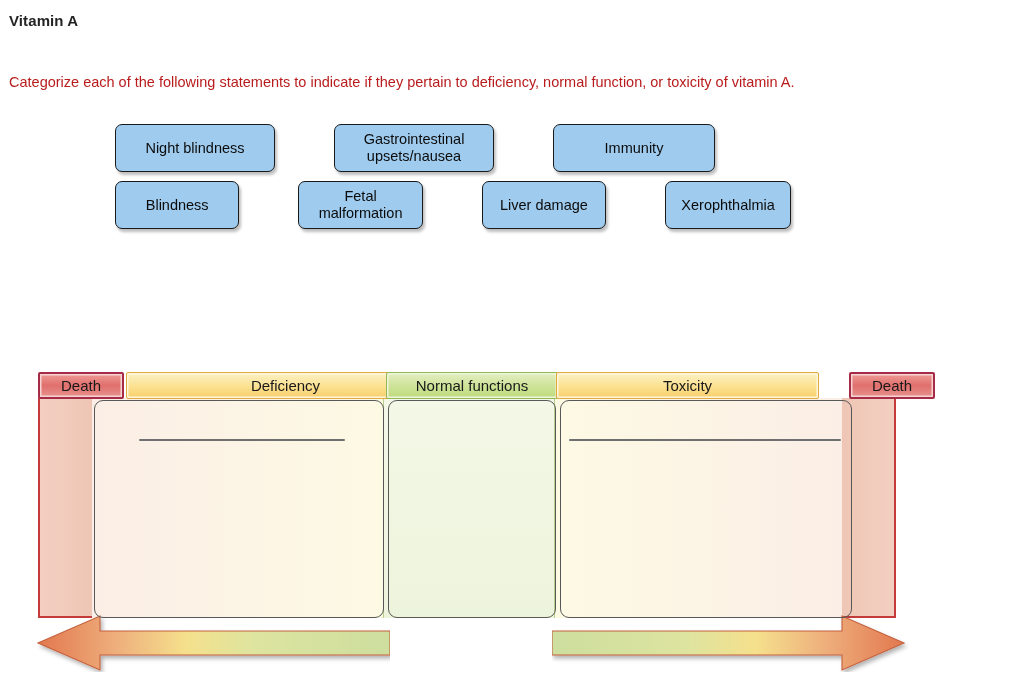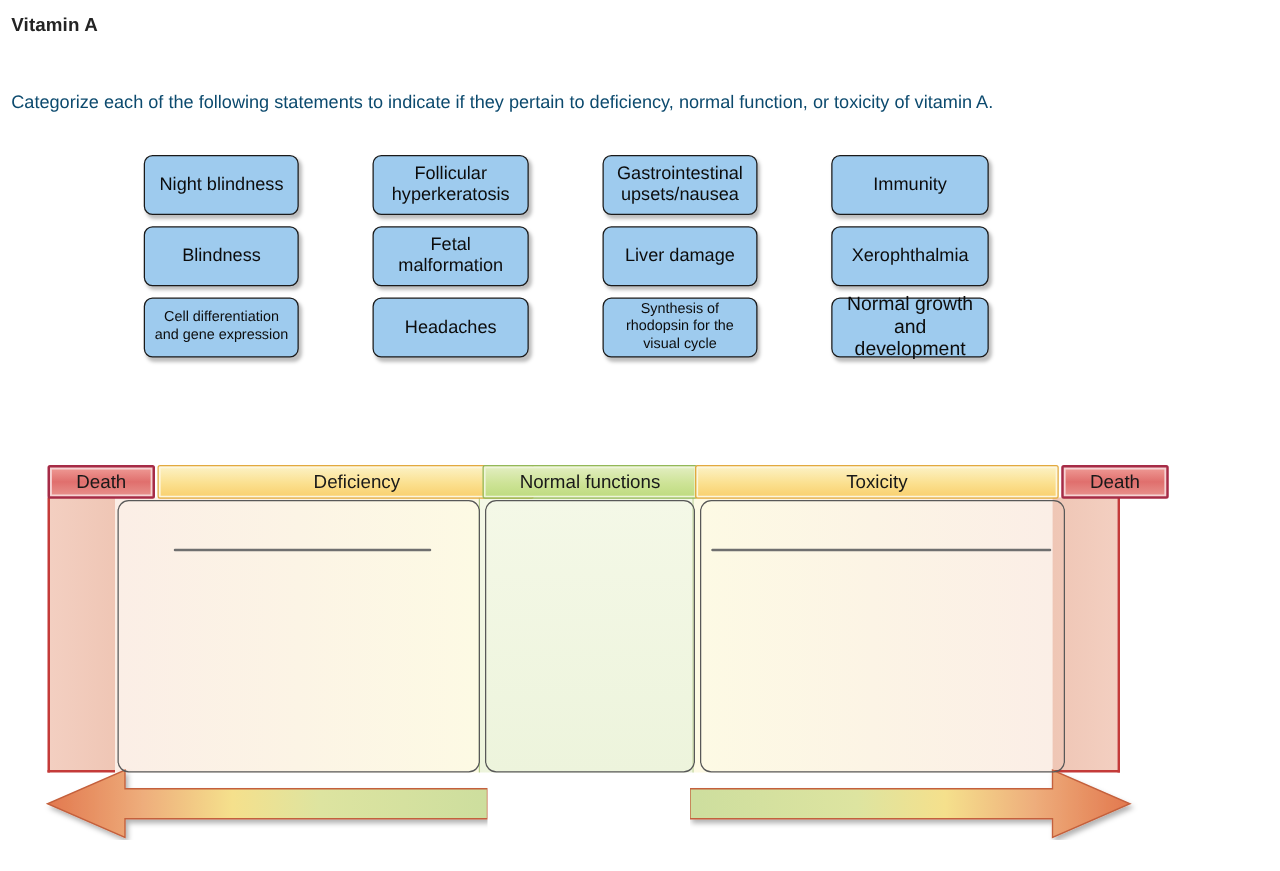--- a/index.html
+++ b/index.html
@@ -17,21 +17,21 @@
     left: 9px; top: 12px;
     font-size: 15px;
     font-weight: bold;
     color: #242424;
     letter-spacing: 0.1px;
   }
   #instruction {
     position: absolute;
     left: 9px; top: 74px;
     font-size: 14.5px;
-    color: #0c4a6e;
+    color: #b91c1c;
     white-space: nowrap;
   }
 
   
   #tile-grid {
     position: absolute;
     left: 115px; top: 124px;
     width: 676px;
   }
   .tile-row { display: flex; gap: 48px; }
@@ -124,21 +124,21 @@
     box-shadow: inset 0 0 0 1.5px #fdf6dd;
   }
   .hdr-green {
     background: linear-gradient(180deg,#e3eec2 0%,#cde396 55%,#bedb7f 100%);
     border: 1px solid #93b858;
     box-shadow: inset 0 0 0 1.5px #eef5da;
   }
   #hdr-death-left   { left: 0;    width: 86px; }
   #hdr-deficiency   { left: 88px; width: 301px; padding-left: 18px; }
   #hdr-normal       { left: 348px;width: 172px; }
-  #hdr-toxicity     { left: 518px;width: 291px; }
+  #hdr-toxicity     { left: 518px;width: 263px; }
   #hdr-death-right  { left: 811px;width: 86px; }
 
   
   .drop-box {
     position: absolute;
     top: 28px;
     border: 1px solid #585858;
     border-radius: 9px;
     background: transparent;
     z-index: 3;
@@ -167,35 +167,28 @@
 </style>
 </head>
 <body>
 
 <div id="page-title">Vitamin A</div>
 <div id="instruction">Categorize each of the following statements to indicate if they pertain to deficiency, normal function, or toxicity of vitamin A.</div>
 
 <div id="tile-grid">
   <div class="tile-row">
     <div class="tile col-0">Night blindness</div>
-    <div class="tile col-1">Follicular hyperkeratosis</div>
     <div class="tile col-2">Gastrointestinal upsets/nausea</div>
     <div class="tile col-3">Immunity</div>
   </div>
   <div class="tile-row row-gap">
     <div class="tile col-0">Blindness</div>
     <div class="tile col-1">Fetal malformation</div>
     <div class="tile col-2">Liver damage</div>
     <div class="tile col-3">Xerophthalmia</div>
-  </div>
-  <div class="tile-row row-gap">
-    <div class="tile col-0 small">Cell differentiation and gene expression</div>
-    <div class="tile col-1">Headaches</div>
-    <div class="tile col-2 small">Synthesis of rhodopsin for the visual cycle</div>
-    <div class="tile col-3 big">Normal growth and development</div>
   </div>
 </div>
 
 <div id="category-area">
 
   <div class="band" id="band-death-left"></div>
   <div class="band" id="band-deficiency"></div>
   <div class="band" id="band-normal"></div>
   <div class="band" id="band-toxicity"></div>
   <div class="band" id="band-death-right"></div>

